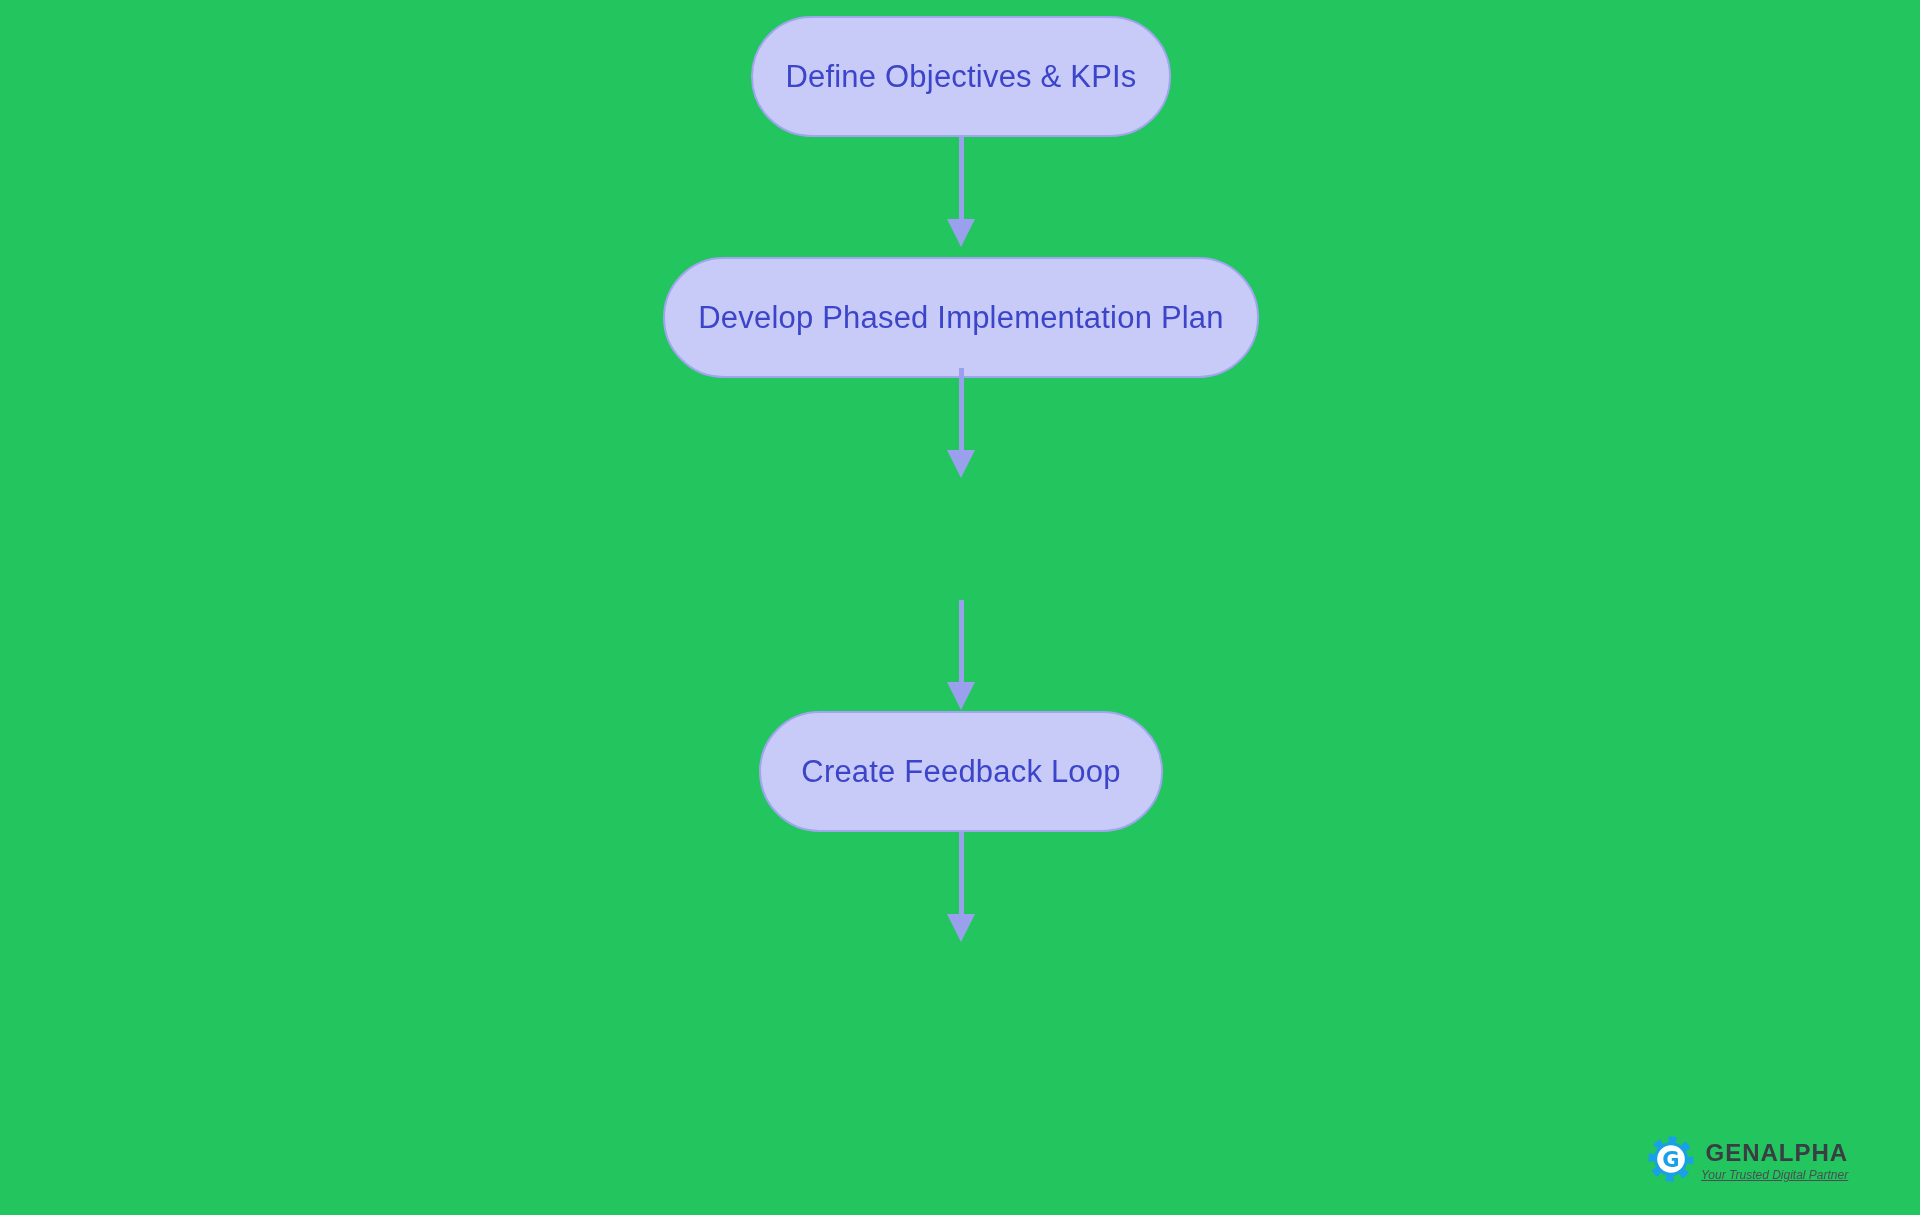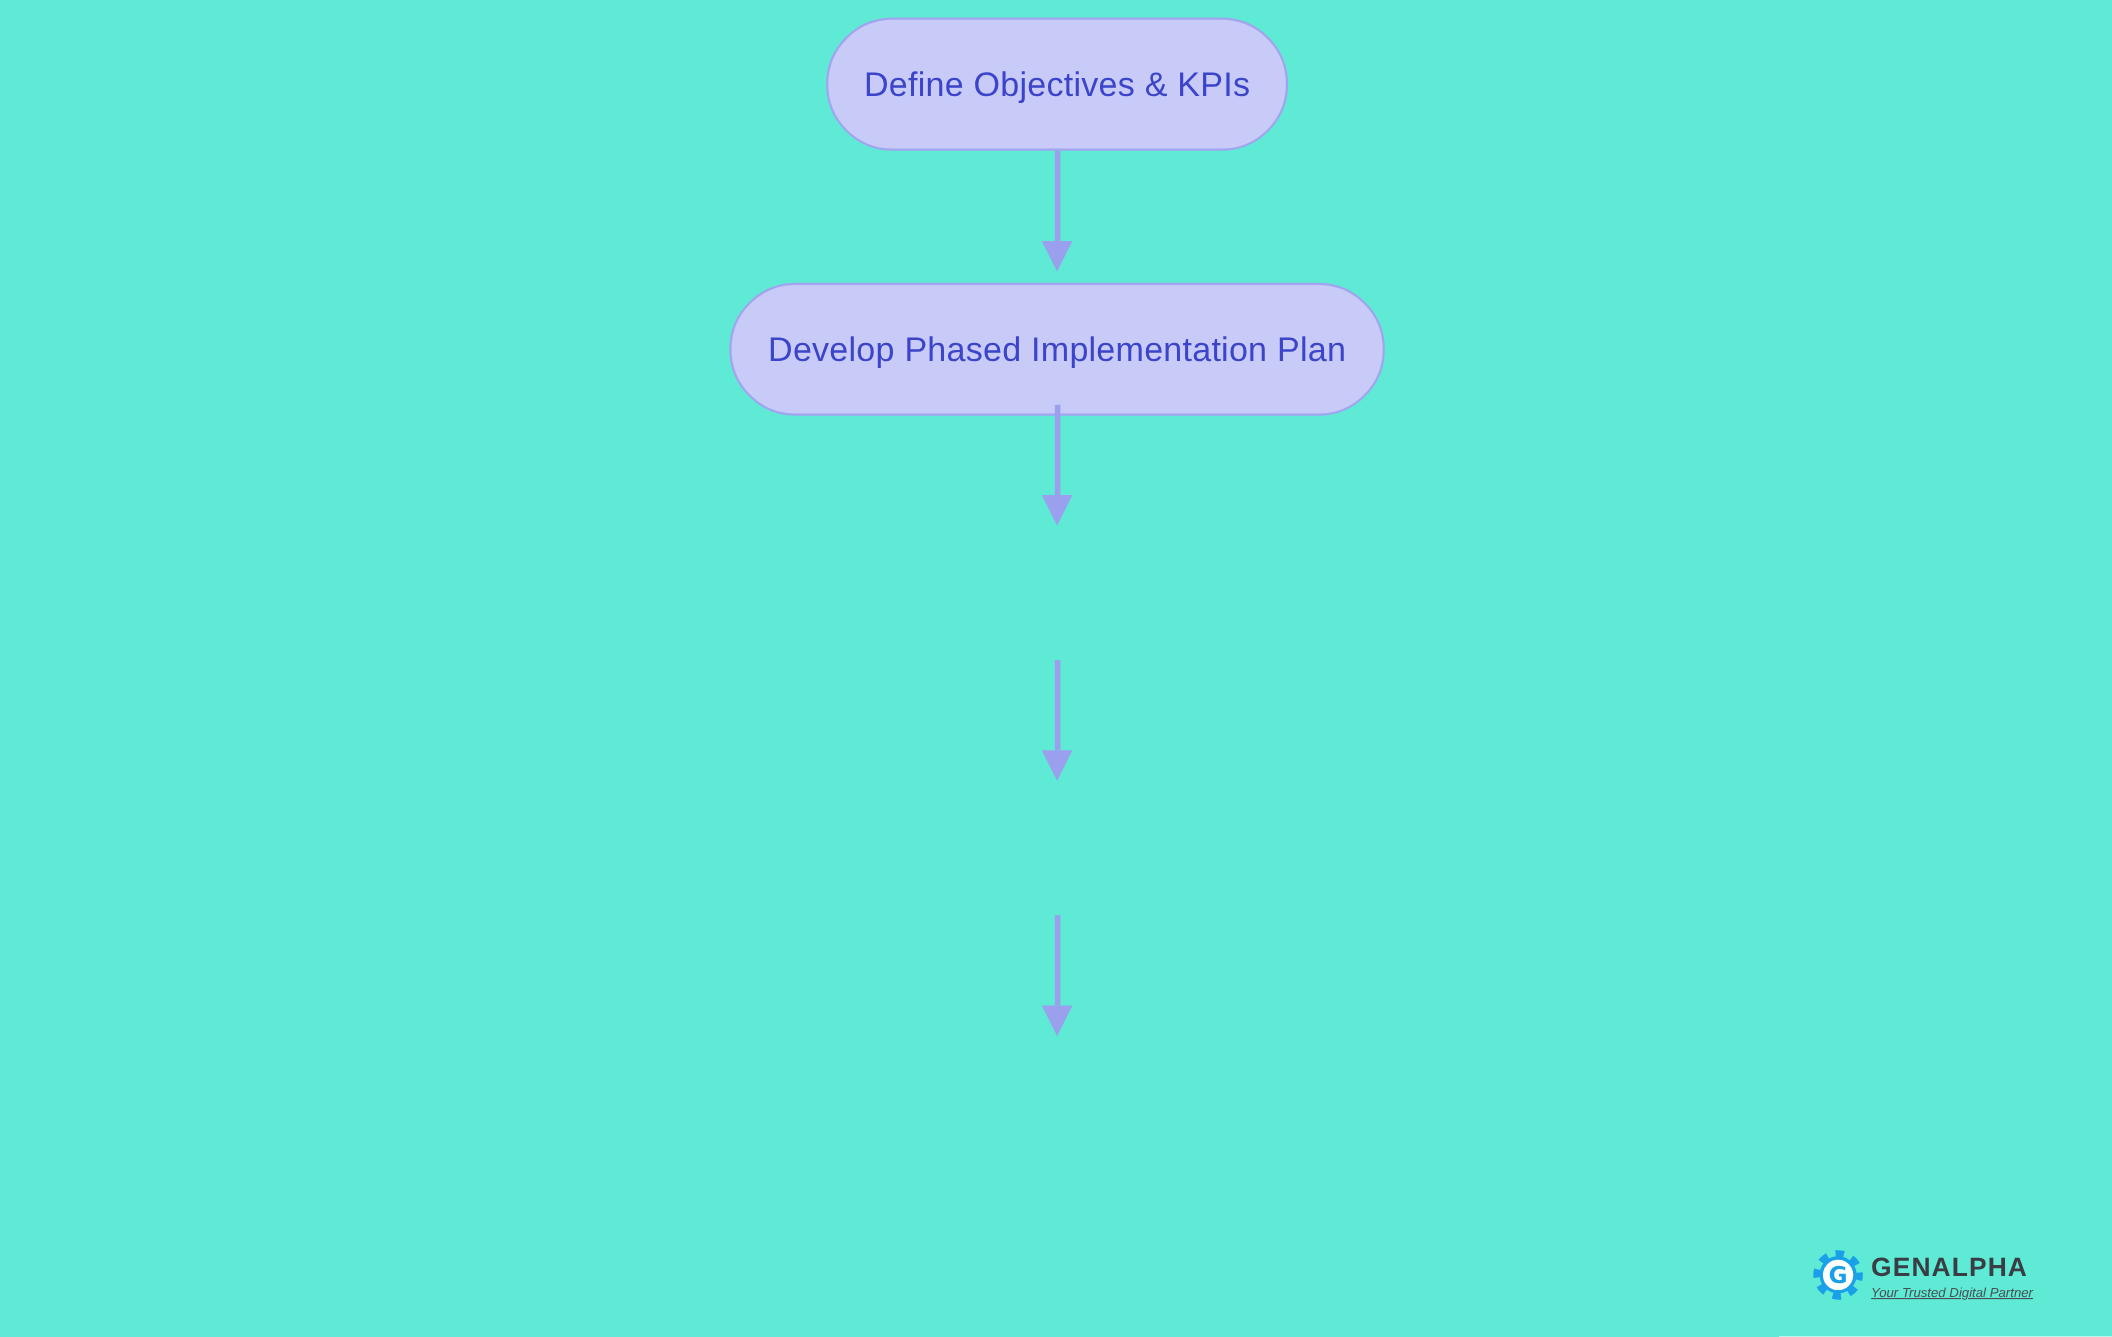--- a/index.html
+++ b/index.html
@@ -1,19 +1,19 @@
 <!DOCTYPE html>
 <html><head>
 <meta charset="utf-8">
 <style>
   * { margin: 0; padding: 0; box-sizing: border-box; }
   html, body { width: 1920px; height: 1215px; background: #ffffff; overflow: hidden; }
   body { font-family: "Liberation Sans", sans-serif; position: relative; }
 
-  .canvas { position: absolute; left: 0; top: 0; width: 1920px; height: 1215px; background: #5eead4; }
+  .canvas { position: absolute; left: 0; top: 0; width: 1920px; height: 1215px; background: #22c55e; }
 
   
   .node {
     position: absolute;
     height: 121px;
     background: #c8cbf7;
     border: 2px solid #a1a5ef;
     border-radius: 61px;
     display: flex;
     align-items: center;
@@ -46,20 +46,21 @@
   
   .logo { position: absolute; left: 1648px; top: 1134px; display: flex; align-items: flex-start; }
   .logo-icon { width: 46px; height: 50px; flex: 0 0 auto; }
   .logo-text { margin-left: 7px; margin-top: 7px; }
   .logo-name {
     font-size: 24px;
     font-weight: bold;
     letter-spacing: 1px;
     color: #3a3d43;
     line-height: 1;
+    text-align: right;
   }
   .logo-tagline {
     font-size: 12px;
     font-style: italic;
     color: #4a4e54;
     margin-top: 4px;
     line-height: 1;
     text-decoration: underline;
   }
 </style>
@@ -85,20 +86,23 @@
     <div class="arrow-line"></div>
     <div class="arrow-head"></div>
   </div>
 
 
   <div class="arrow arrow-3">
     <div class="arrow-line"></div>
     <div class="arrow-head"></div>
   </div>
 
+  <div class="node node-4">
+    <span>Create Feedback Loop</span>
+  </div>
 
   <div class="arrow arrow-4">
     <div class="arrow-line"></div>
     <div class="arrow-head"></div>
   </div>
 
 
   <div class="logo">
     <svg class="logo-icon" viewBox="0 0 48 48" xmlns="http://www.w3.org/2000/svg">
       <circle cx="24" cy="24" r="20" fill="none" stroke="#19a0e8" stroke-width="7" stroke-dasharray="8 7.7" stroke-dashoffset="3"></circle>

